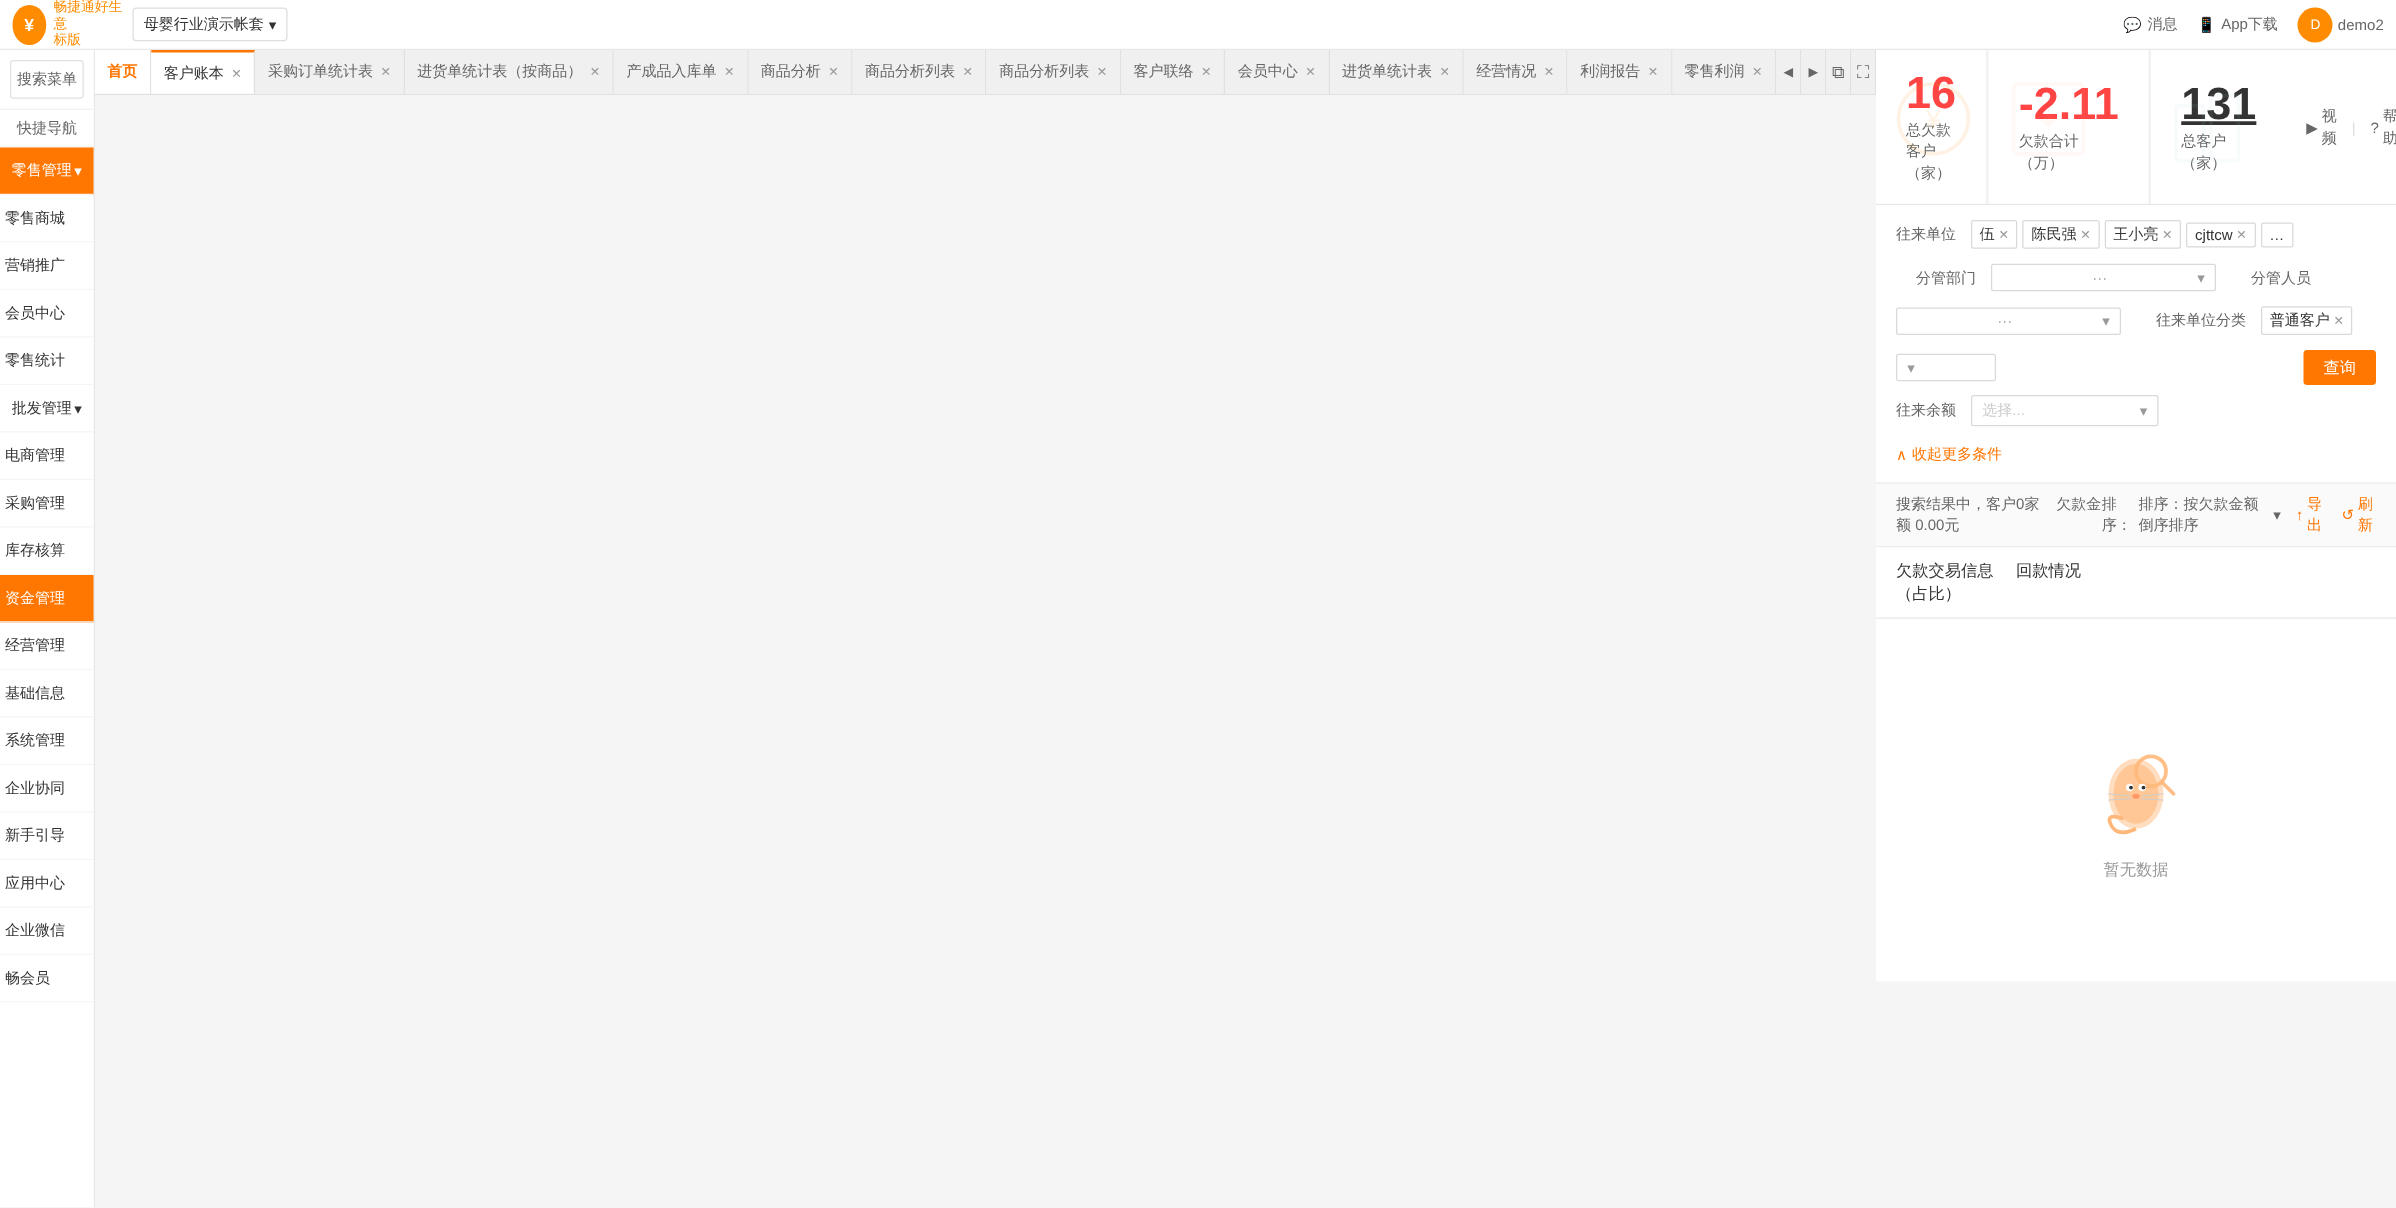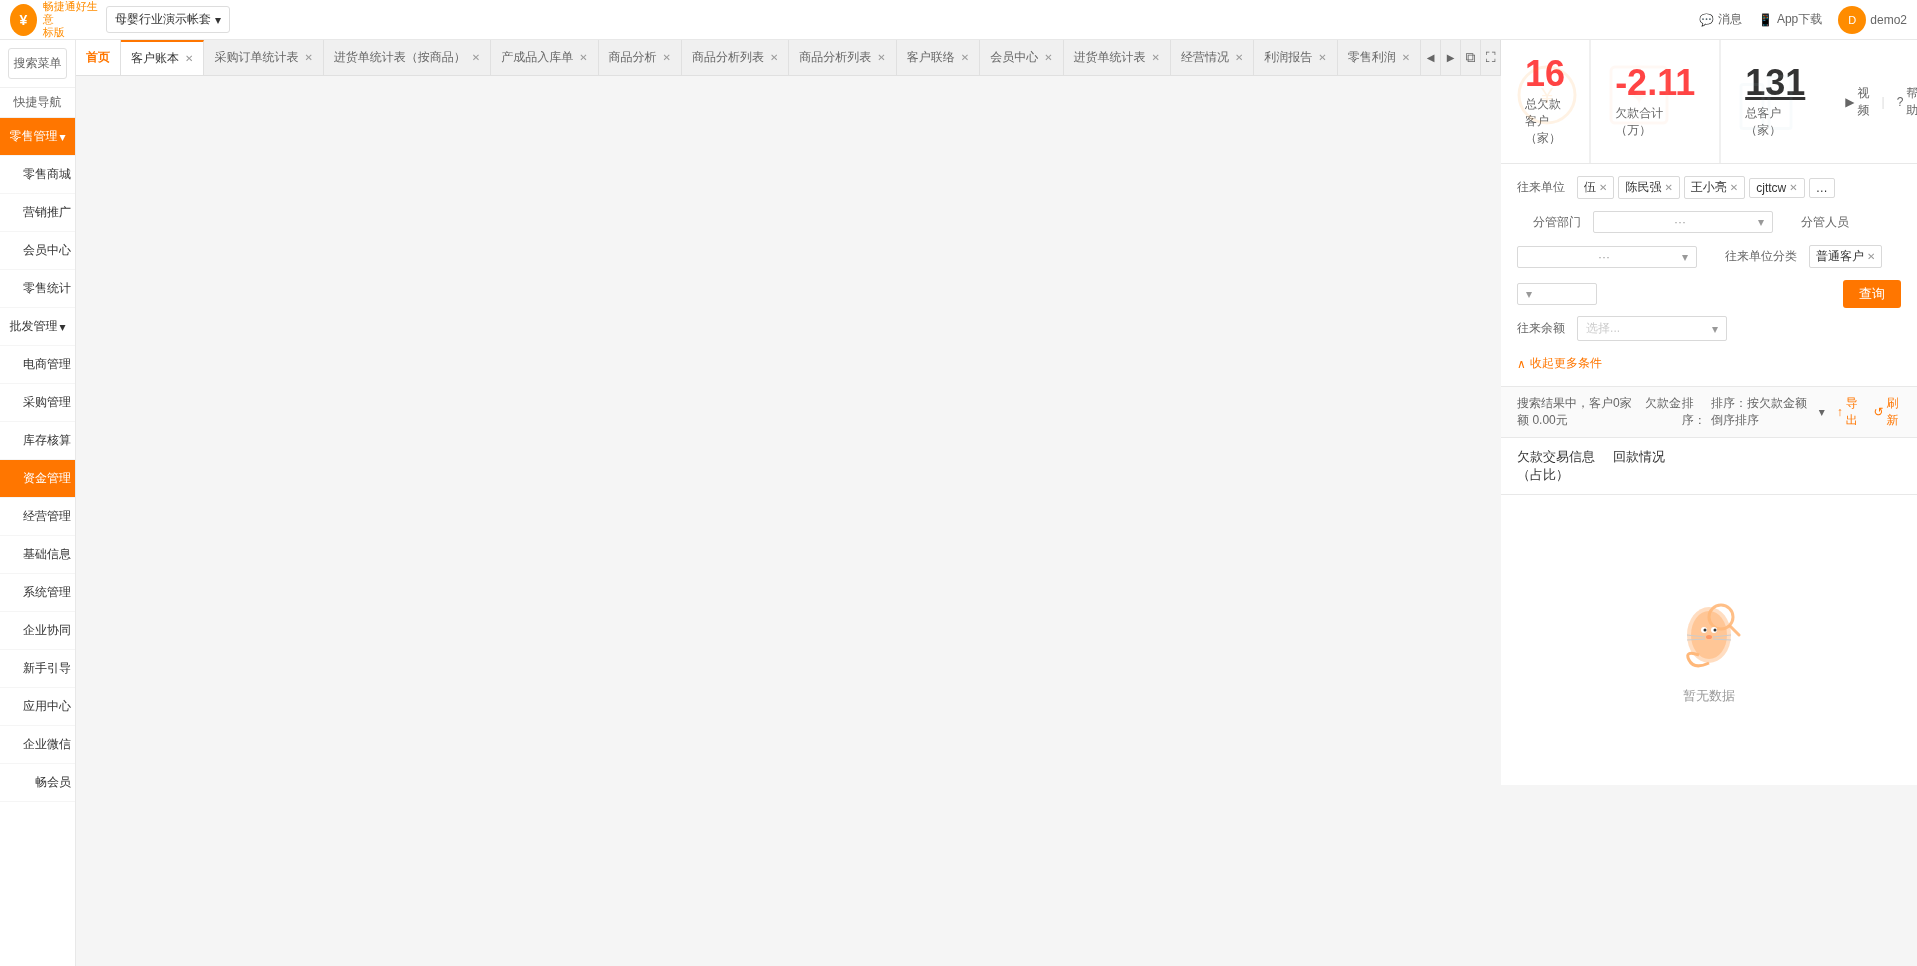--- a/index.html
+++ b/index.html
@@ -114,21 +114,21 @@
     .sidebar-quick-nav {
       padding: 6px 0;
       border-bottom: 1px solid #f0f0f0;
       text-align: center;
       font-size: 12px;
       color: #666;
       cursor: pointer;
     }
     .sidebar-item {
       padding: 10px 4px;
-      text-align: right;
+      text-align: left;
       font-size: 12px;
       color: #333;
       cursor: pointer;
       border-bottom: 1px solid #f5f5f5;
     }
     .sidebar-item.active {
       background: #ff7600;
       color: #fff;
     }
     .sidebar-item.has-sub {

